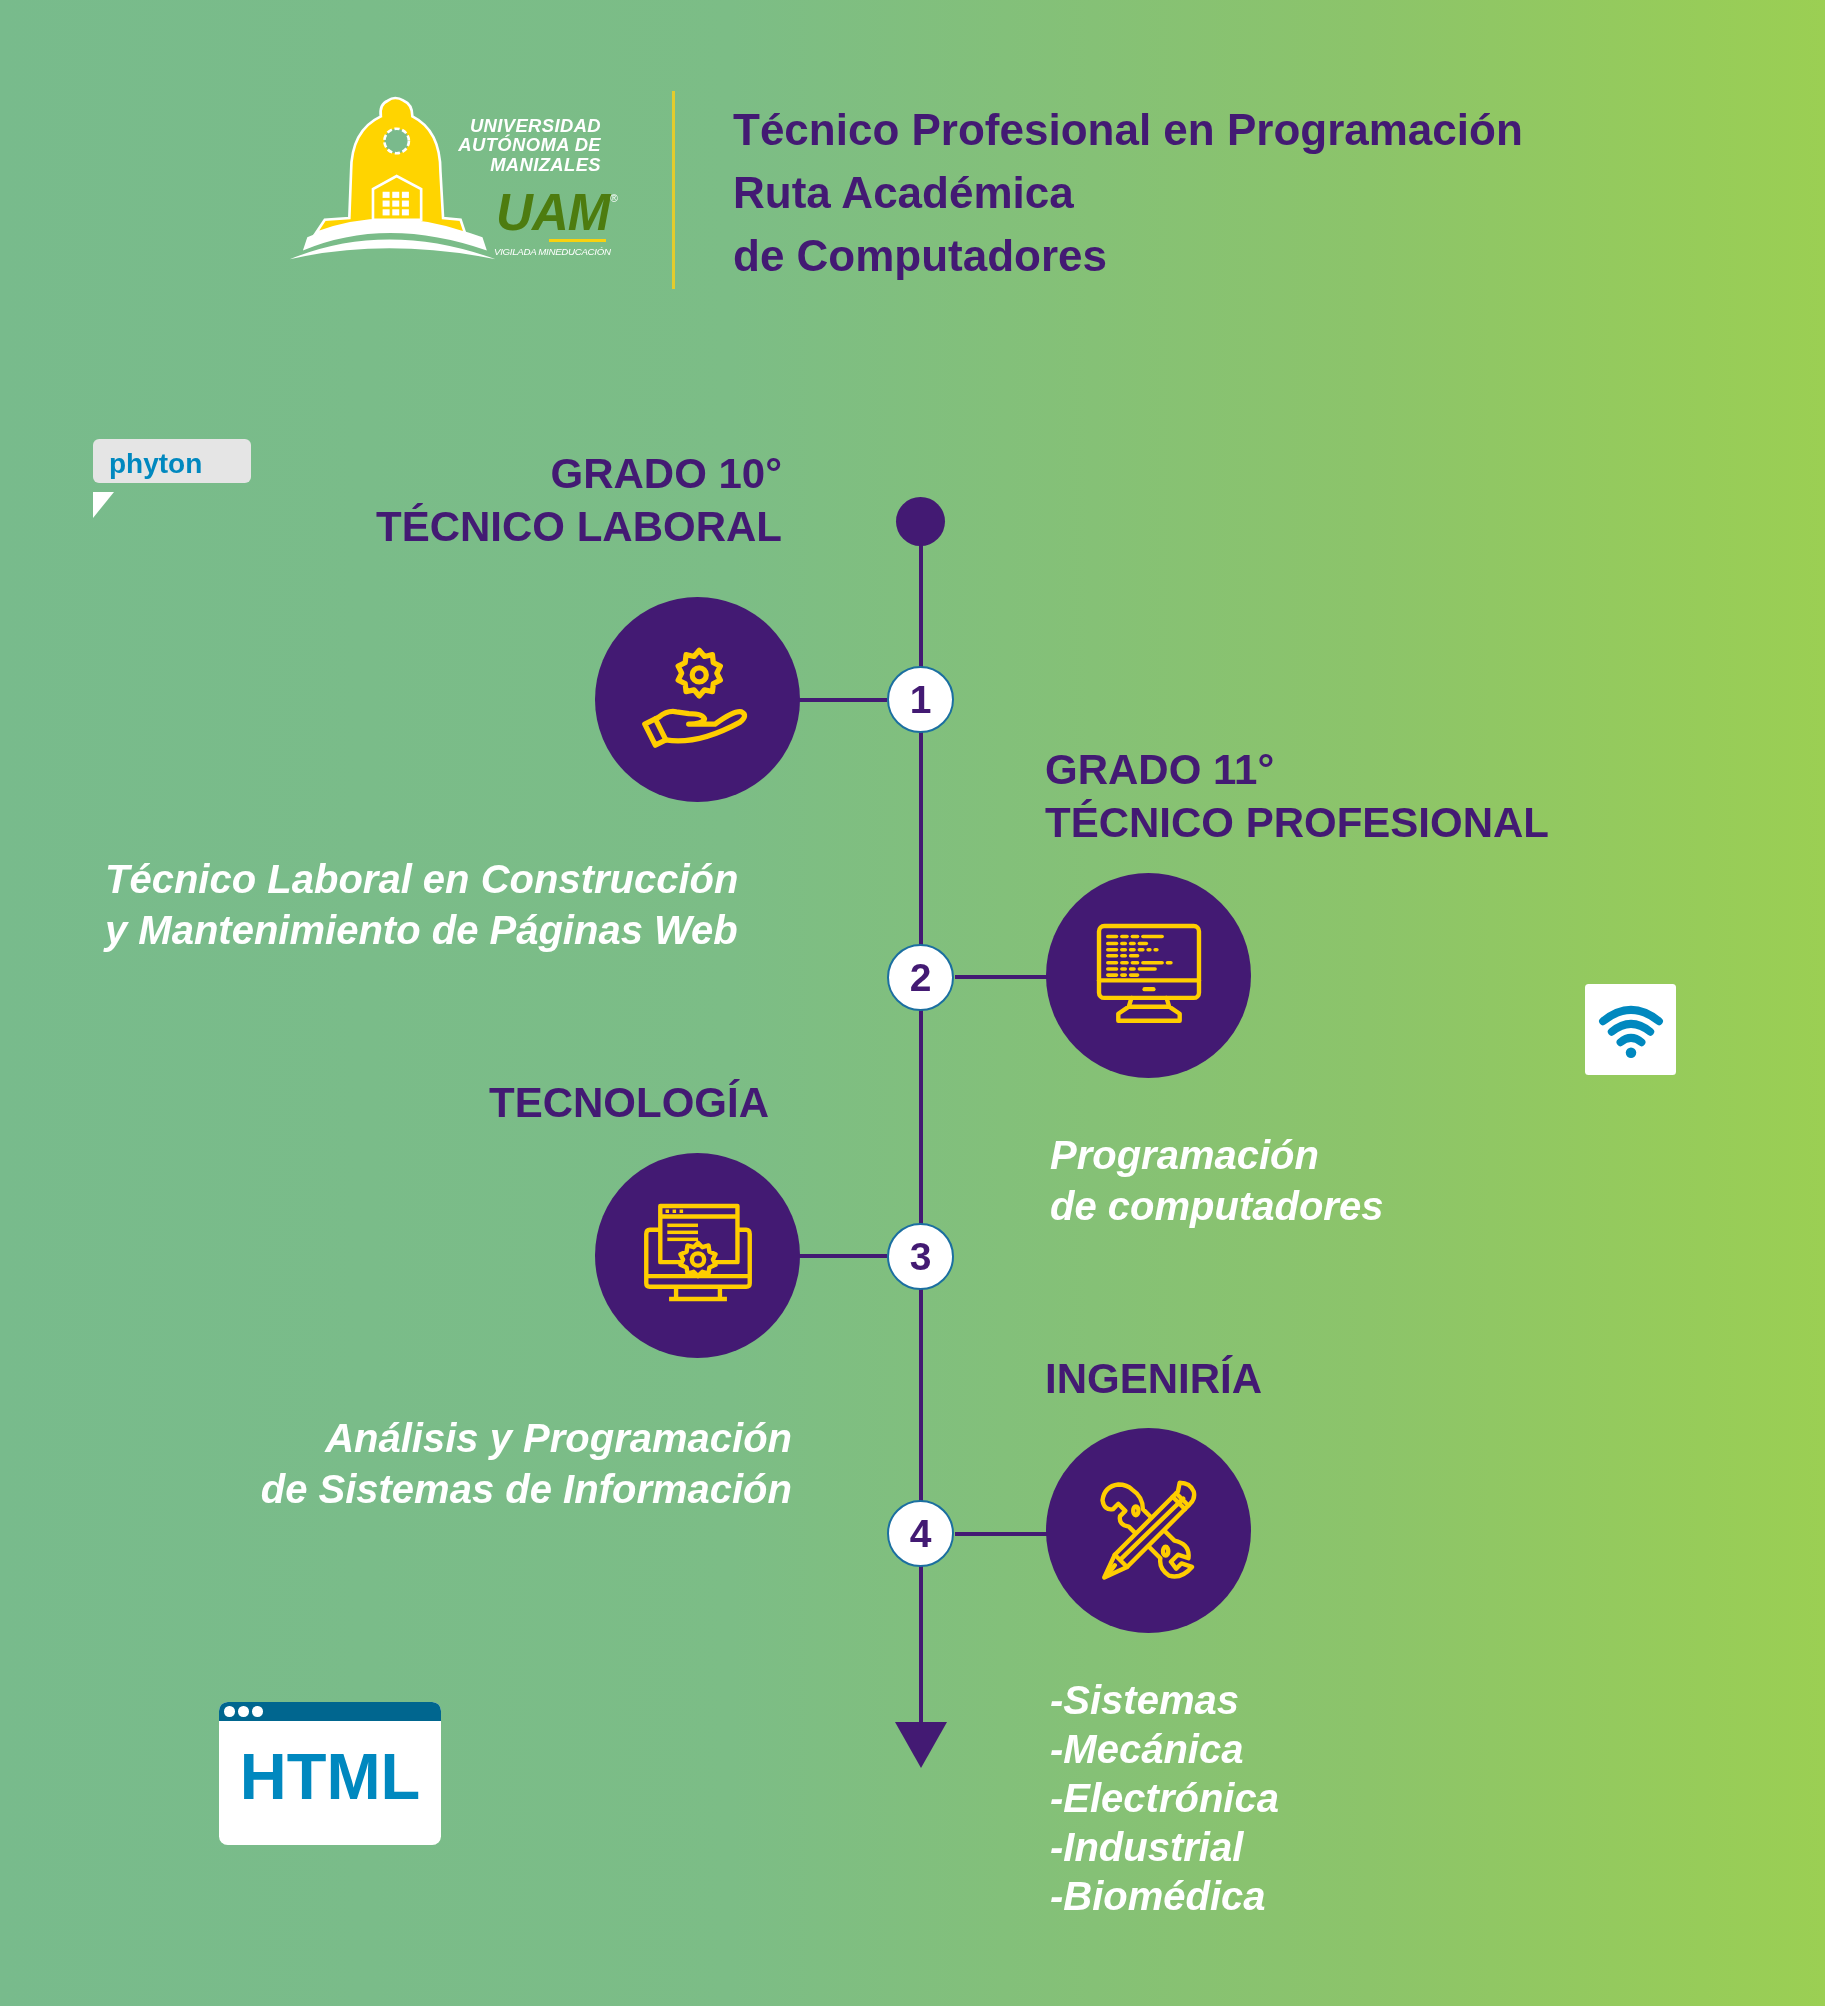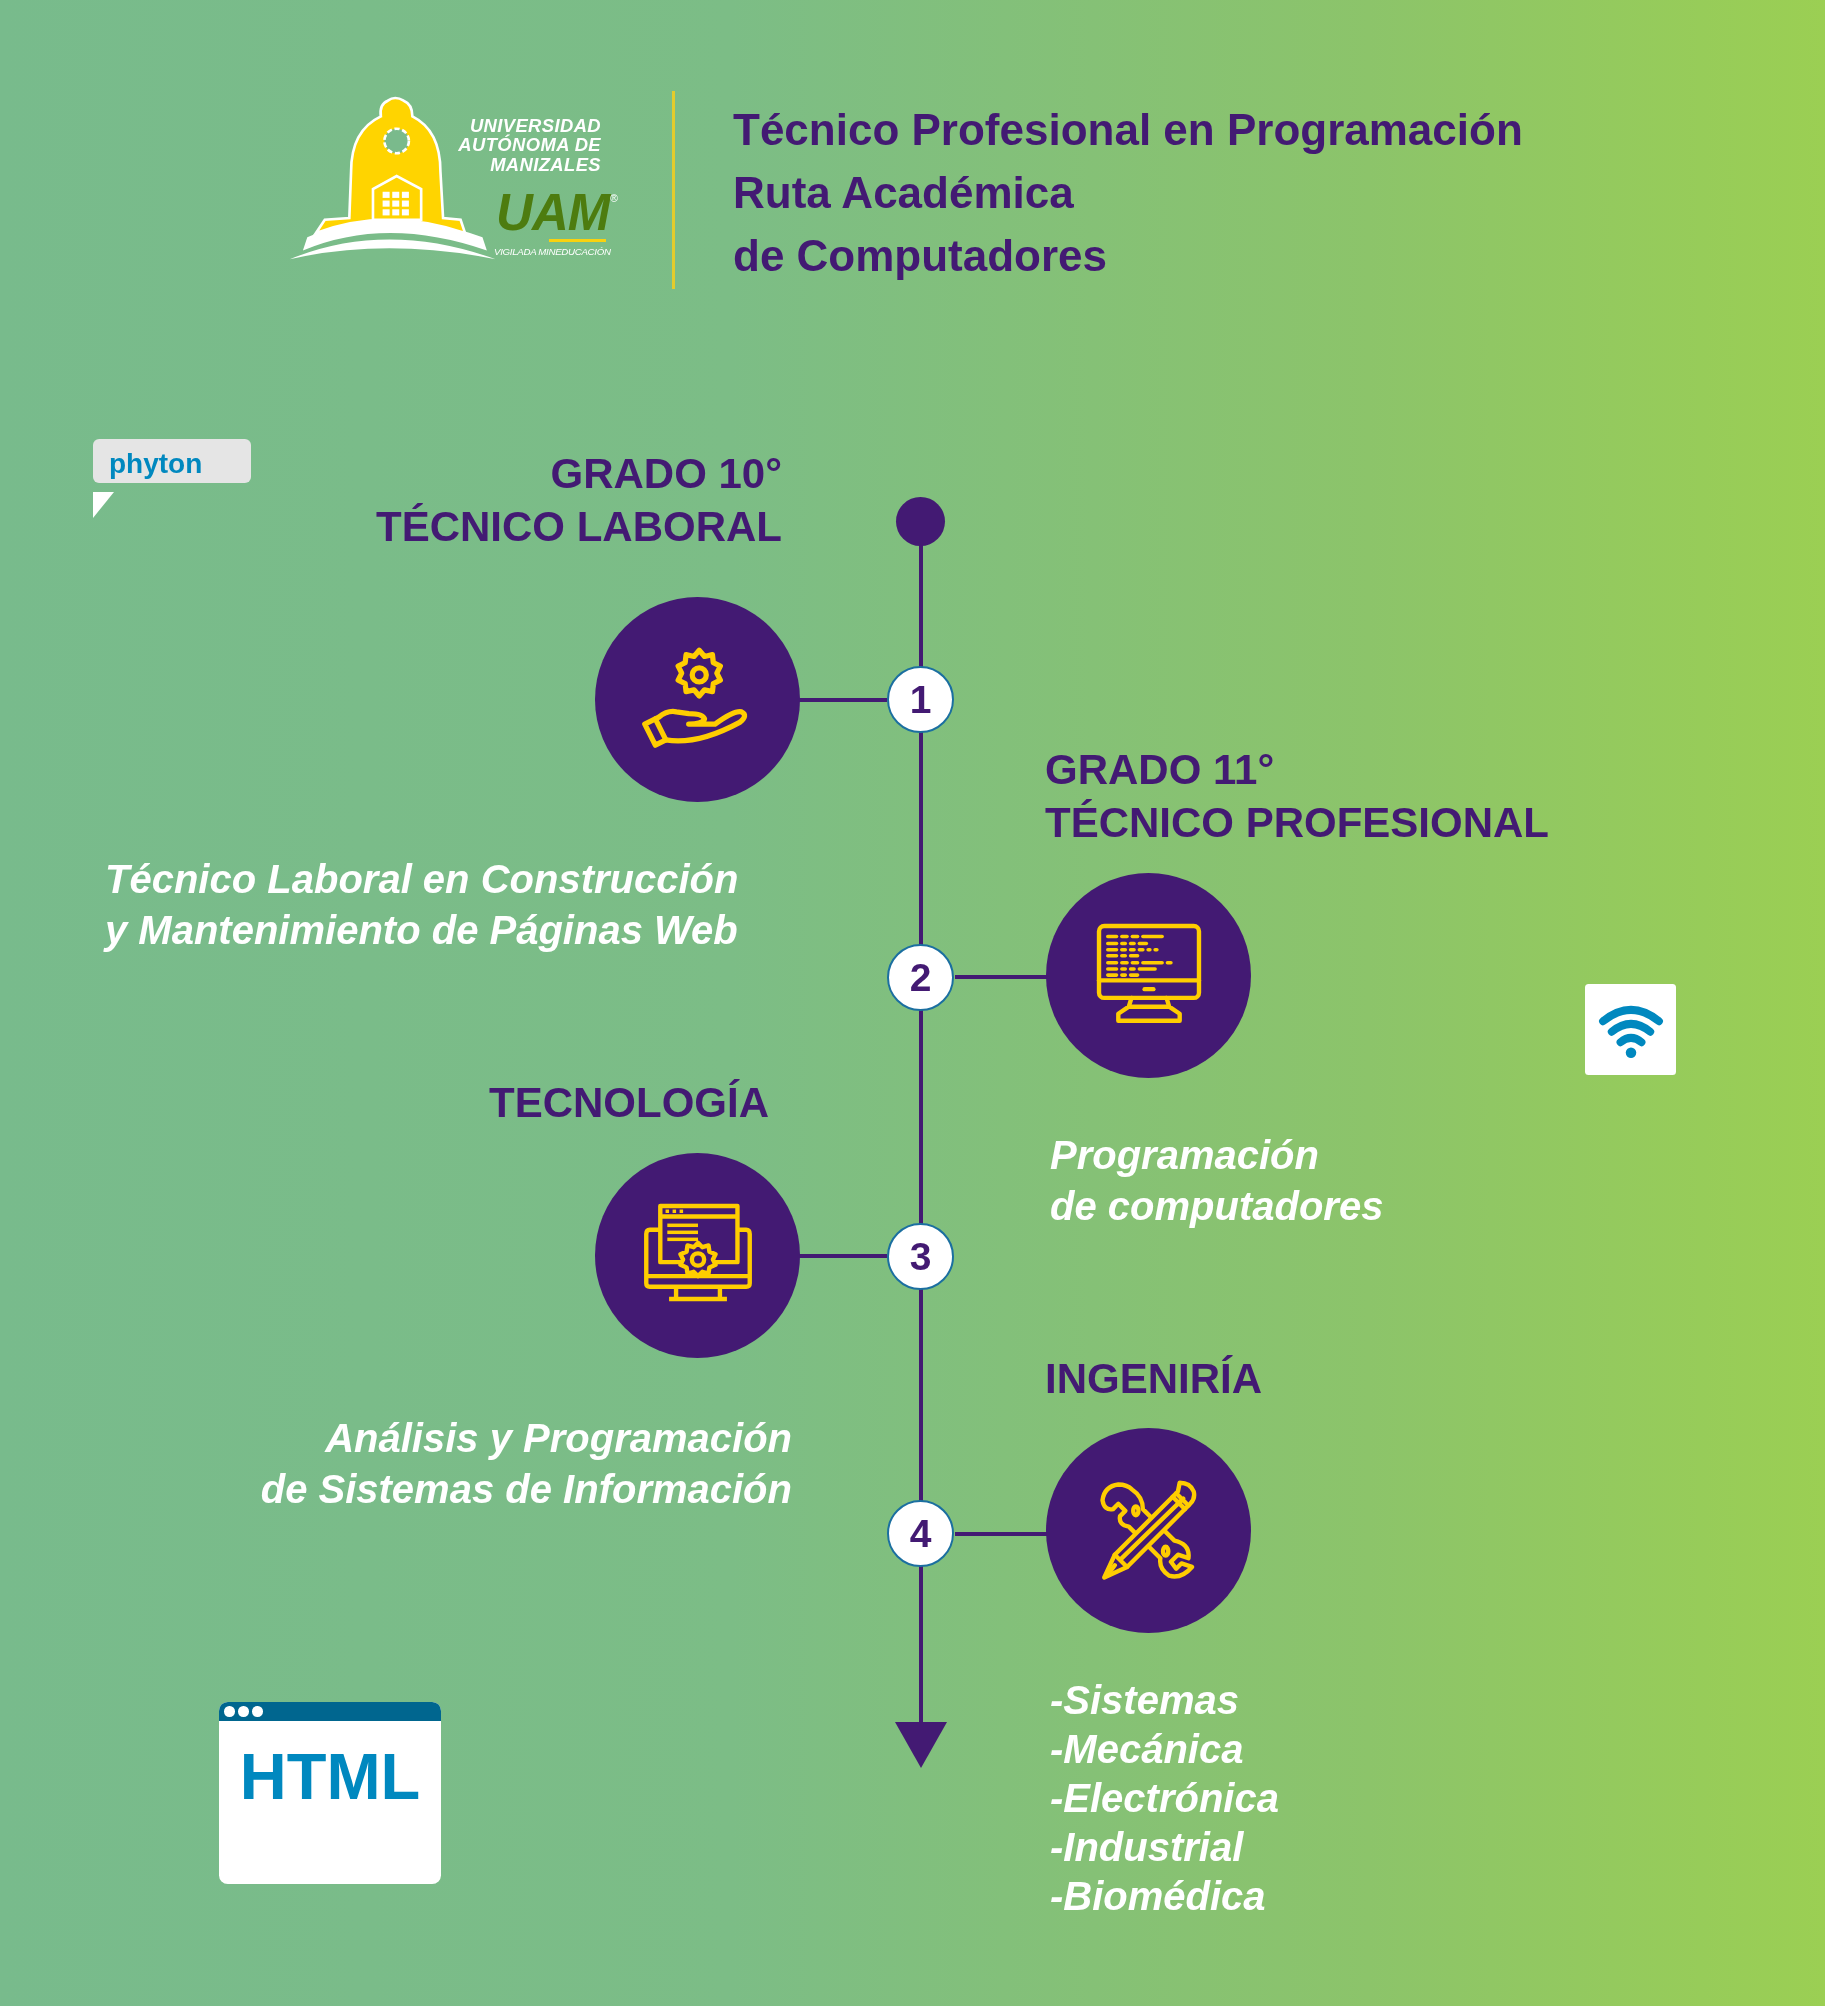--- a/index.html
+++ b/index.html
@@ -29,21 +29,21 @@
   .circle { width: 205px; height: 205px; border-radius: 50%; background: #431a73; display: flex; align-items: center; justify-content: center; }
 
   .heading { font-weight: bold; font-size: 42px; line-height: 53px; color: #431a73; }
   .desc { font-style: italic; font-weight: bold; font-size: 40px; line-height: 51px; color: #fff; margin-top: 31px; }
 
   
   .bubble { left: 93px; top: 439px; width: 158px; height: 44px; background: #e5e5e5; border-radius: 6.1px; }
   .bubble-tail { left: 93px; top: 492px; width: 0; height: 0; border-left: 0 solid transparent; border-right: 21px solid transparent; border-top: 26px solid #fff; }
   .bubble-text { position: absolute; left: 16px; top: 8.8px; font-weight: bold; font-size: 28px; color: #0088bf; }
   .wifi-box { left: 1585px; top: 984px; width: 91px; height: 91px; background: #fff; border-radius: 3.5px; display: flex; align-items: center; justify-content: center; }
-  .html-box { left: 219px; top: 1702px; width: 222px; height: 182px; background: #fff; border-radius: 8.8px; overflow: hidden; }
+  .html-box { left: 219px; top: 1702px; width: 222px; height: 143px; background: #fff; border-radius: 8.8px; overflow: hidden; }
   .html-bar { position: absolute; left: 0; top: 0; width: 100%; height: 19.3px; background: #00668f; }
   .html-dot { position: absolute; top: 4.4px; width: 10.5px; height: 10.5px; border-radius: 50%; background: #fff; }
   .html-text { position: absolute; left: 0; top: 37px; width: 100%; text-align: center; font-weight: bold; font-size: 65px; color: #0088bf; }
 </style>
 </head>
 <body>
 
 <div class="abs logo-wrap">
   <svg class="abs" style="left:0;top:0" width="219" height="176" viewBox="0 0 250 200">
     <path d="M10 195 Q120 150 245 195 Q120 170 10 195Z" fill="#fff"></path>

